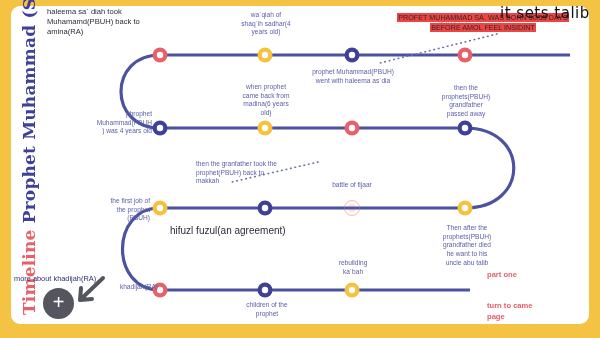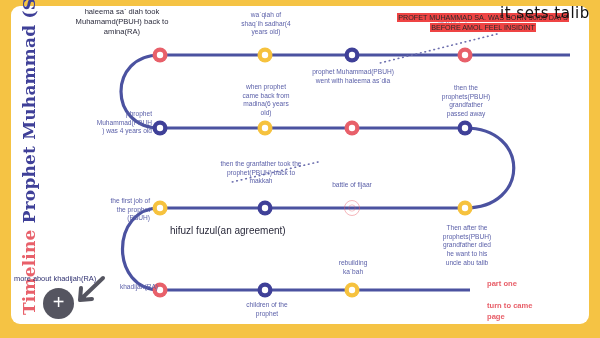--- a/index.html
+++ b/index.html
@@ -44,21 +44,21 @@
   
   .lbl{
     position:absolute;
     color:#5a5fa8;
     font-size:6.6px;
     line-height:1.32;
     white-space:pre-line;
   }
   .lbl.c{text-align:center;}
   .lbl.r{text-align:right;}
-  .lbl.l{text-align:center;}
+  .lbl.l{text-align:left;}
 
   .lbl-dark{
     position:absolute;
     color:#2b2b3c;
     font-size:10px;
     line-height:1.3;
     white-space:pre-line;
   }
   .lbl-red{
     position:absolute;
@@ -248,20 +248,20 @@
   <div class="lbl-dark" style="left:170px;top:224px;width:200px;">hifuzl fuzul(an agreement)</div>
 
   <div class="lbl r" style="left:92px;top:283px;width:66px;">khadijah(RA)</div>
 
   <div class="lbl c" style="left:225px;top:301px;width:84px;">children of the
 prophet</div>
 
   <div class="lbl c" style="left:313px;top:259px;width:80px;">rebuilding
 ka`bah</div>
 
-  <div class="lbl-red" style="left:487px;top:278px;width:90px;">part one</div>
+  <div class="lbl-red" style="left:487px;top:269px;width:90px;">part one</div>
   <div class="lbl-red" style="left:487px;top:300px;width:90px;">turn to came
 page</div>
 
   <div class="fab-label">more about khadijah(RA)</div>
   <div class="fab">+</div>
 
 </div>
 
 </body></html>

